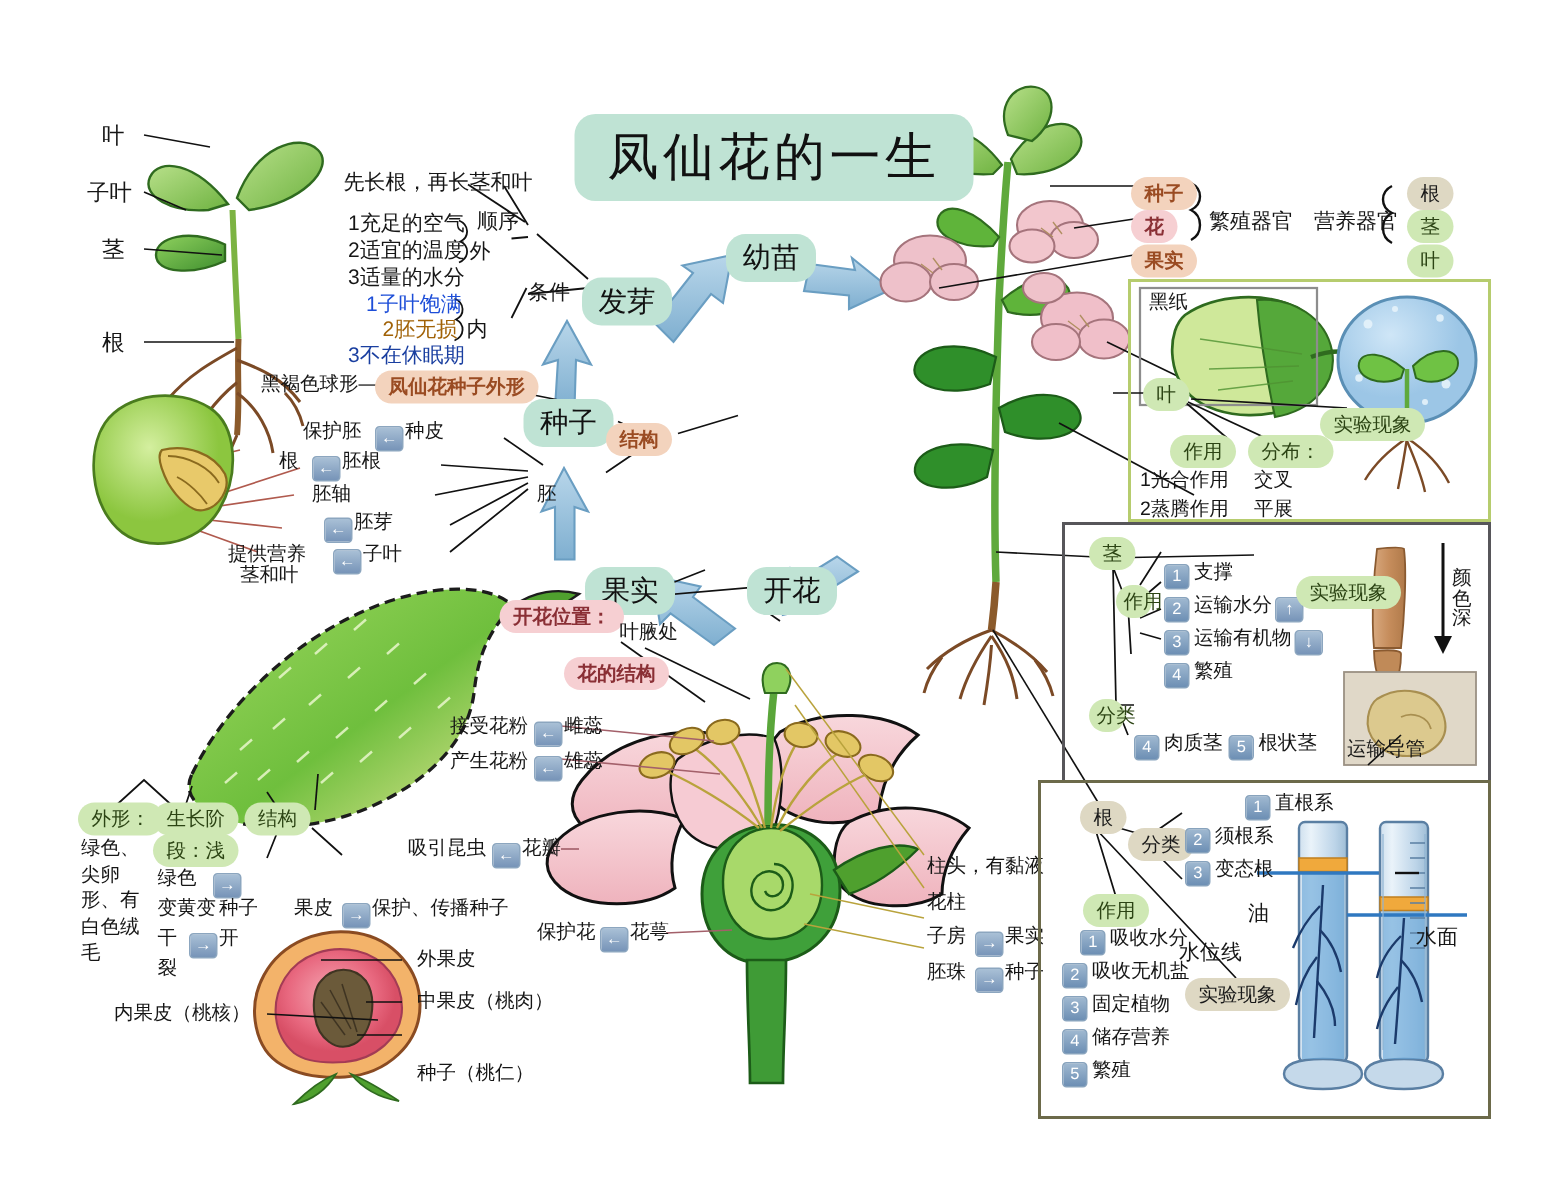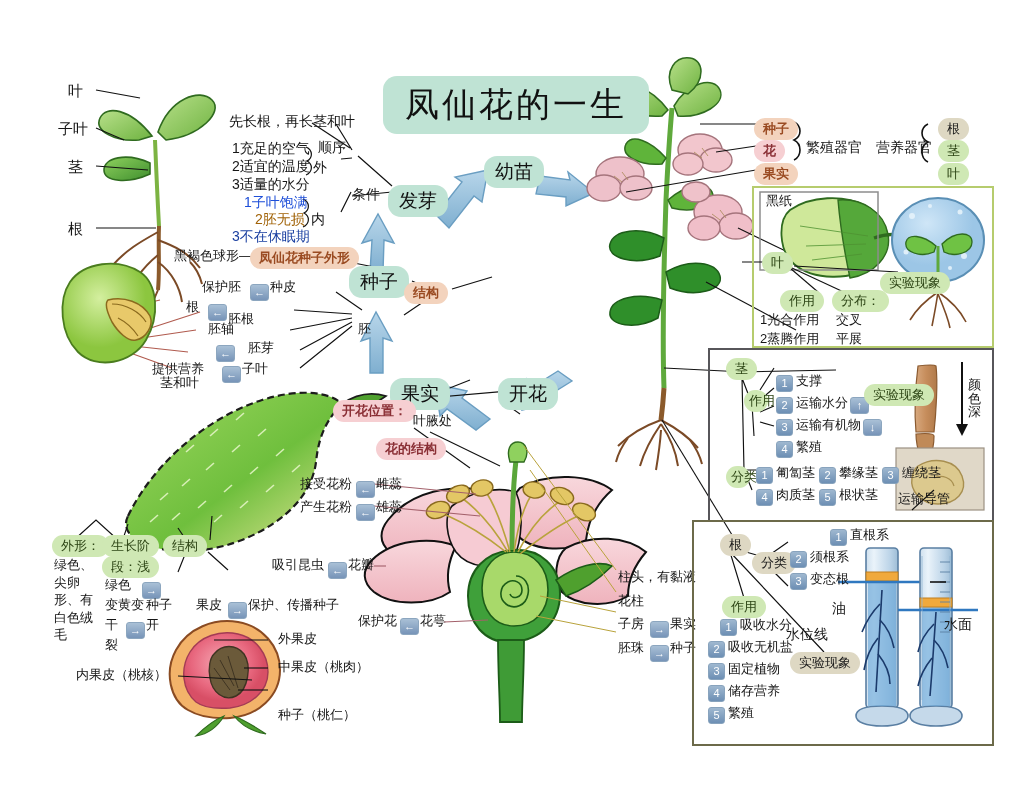--- a/index.html
+++ b/index.html
@@ -454,28 +454,28 @@
   <div class="txt" style="left:174px;top:249px;font-size:13px;">黑褐色球形—</div>
   <div class="pill pill-peach" style="left:250px;top:247px;">凤仙花种子外形</div>
   <div class="pill pill-peach" style="left:404px;top:282px;">结构</div>
 
   <div class="txt" style="left:202px;top:280px;">保护胚</div>
   <span class="abs" style="left:248px;top:280px;"><span class="arrowbox">←</span></span>
   <div class="txt" style="left:270px;top:280px;">种皮</div>
 
   <div class="txt" style="left:186px;top:300px;">根</div>
   <span class="abs" style="left:206px;top:300px;"><span class="arrowbox">←</span></span>
-  <div class="txt" style="left:228px;top:312px;">胚根</div>
+  <div class="txt" style="left:228px;top:300px;">胚根</div>
 
   <div class="txt" style="left:208px;top:322px;">胚轴</div>
   <div class="txt" style="left:358px;top:322px;">胚</div>
 
   <div class="txt" style="left:160px;top:346px;margin-top:30px;">茎和叶</div>
   <span class="abs" style="left:214px;top:341px;"><span class="arrowbox">←</span></span>
-  <div class="txt" style="left:248px;top:341px;">胚芽</div>
+  <div class="txt" style="left:236px;top:341px;">胚芽</div>
 
   <div class="txt" style="left:152px;top:362px;">提供营养</div>
   <span class="abs" style="left:220px;top:362px;"><span class="arrowbox">←</span></span>
   <div class="txt" style="left:242px;top:362px;">子叶</div>
 
   <div class="pill pill-green" style="left:52px;top:535px;">外形：</div>
   <div class="txt" style="left:54px;top:556px;width:46px;white-space:normal;font-size:13px;line-height:1.35;">绿色、尖卵形、有白色绒毛</div>
 
   <div class="pill pill-green" style="left:102px;top:535px;">生长阶</div>
   <div class="pill pill-green" style="left:102px;top:556px;">段：浅</div>
@@ -548,21 +548,20 @@
   <div class="pill pill-green" style="left:880px;top:272px;">实验现象</div>
 
   <div class="frame frame-dark" style="left:708px;top:348px;width:282px;height:170px;"></div>
   <div class="pill pill-green" style="left:726px;top:358px;">茎</div>
   <div class="pill pill-green" style="left:744px;top:390px;width:14px;text-align:center;padding:2px 5px;">作用</div>
   <div class="txt" style="left:776px;top:374px;"><span class="num">1</span><span>支撑</span></div>
   <div class="txt" style="left:776px;top:396px;"><span class="num">2</span><span>运输水分</span><span class="arrowbox">↑</span></div>
   <div class="txt" style="left:776px;top:418px;"><span class="num">3</span><span>运输有机物</span><span class="arrowbox">↓</span></div>
   <div class="txt" style="left:776px;top:440px;"><span class="num">4</span><span>繁殖</span></div>
   <div class="pill pill-green" style="left:726px;top:466px;width:14px;text-align:center;padding:2px 5px;">分类</div>
-  <div class="txt" style="left:756px;top:466px;"><span class="num">1</span><span>匍匐茎</span><span class="num" style="margin-left:4px;">2</span><span>攀缘茎</span><span class="num" style="margin-left:4px;">3</span><span>缠绕茎</span></div>
   <div class="txt" style="left:756px;top:488px;"><span class="num">4</span><span>肉质茎</span><span class="num" style="margin-left:4px;">5</span><span>根状茎</span></div>
   <div class="pill pill-green" style="left:864px;top:384px;">实验现象</div>
   <div class="vtxt" style="left:968px;top:378px;">颜色深</div>
   <div class="txt" style="left:898px;top:492px;">运输导管</div>
 
   <div class="frame" style="left:692px;top:520px;width:298px;height:222px;"></div>
   <div class="pill pill-tan" style="left:720px;top:534px;">根</div>
   <div class="pill pill-tan" style="left:752px;top:552px;">分类</div>
   <div class="txt" style="left:790px;top:528px;padding-left:40px;"><span class="num">1</span><span>直根系</span></div>
   <div class="txt" style="left:790px;top:550px;"><span class="num">2</span><span>须根系</span></div>

